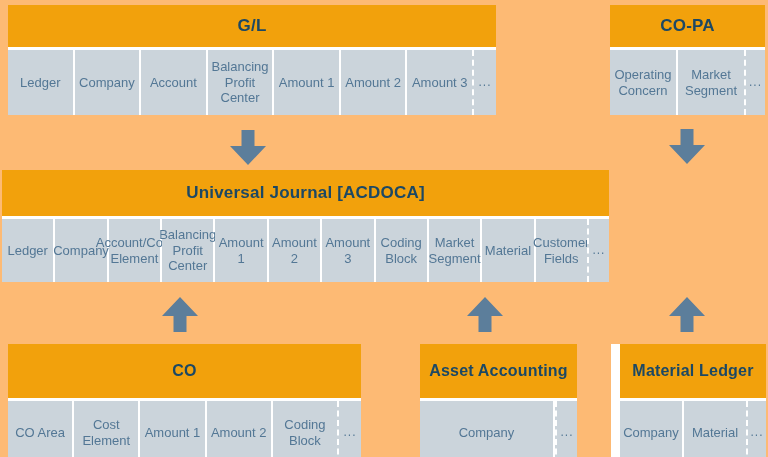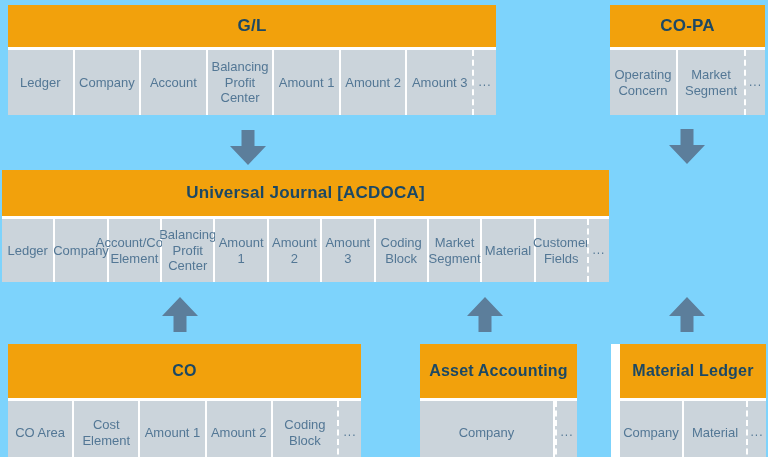--- a/index.html
+++ b/index.html
@@ -1,18 +1,18 @@
 <!DOCTYPE html>
 <html><head>
 <meta charset="utf-8">
 <style>
   * { box-sizing: border-box; margin: 0; padding: 0; }
   html,body { background:#EDF0F2; }
   body { font-family:"Liberation Sans", sans-serif; }
-  .canvas { position:relative; width:768px; height:457px; background:#7dd3fc; overflow:hidden; }
+  .canvas { position:relative; width:768px; height:457px; background:#fdba74; overflow:hidden; }
 
   .tbl { position:absolute; background:#FFFFFF; }
   .tbl-header {
     background:#F2A10C; color:#1C4864; font-weight:bold; font-size:17px;
     display:flex; align-items:center; justify-content:center;
     margin-bottom:3px; letter-spacing:.2px;
   }
   .cells { display:flex; }
   .cell {
     flex:1 1 0; background:#CBD4DB; color:#537795; font-size:13px; line-height:1.22;

